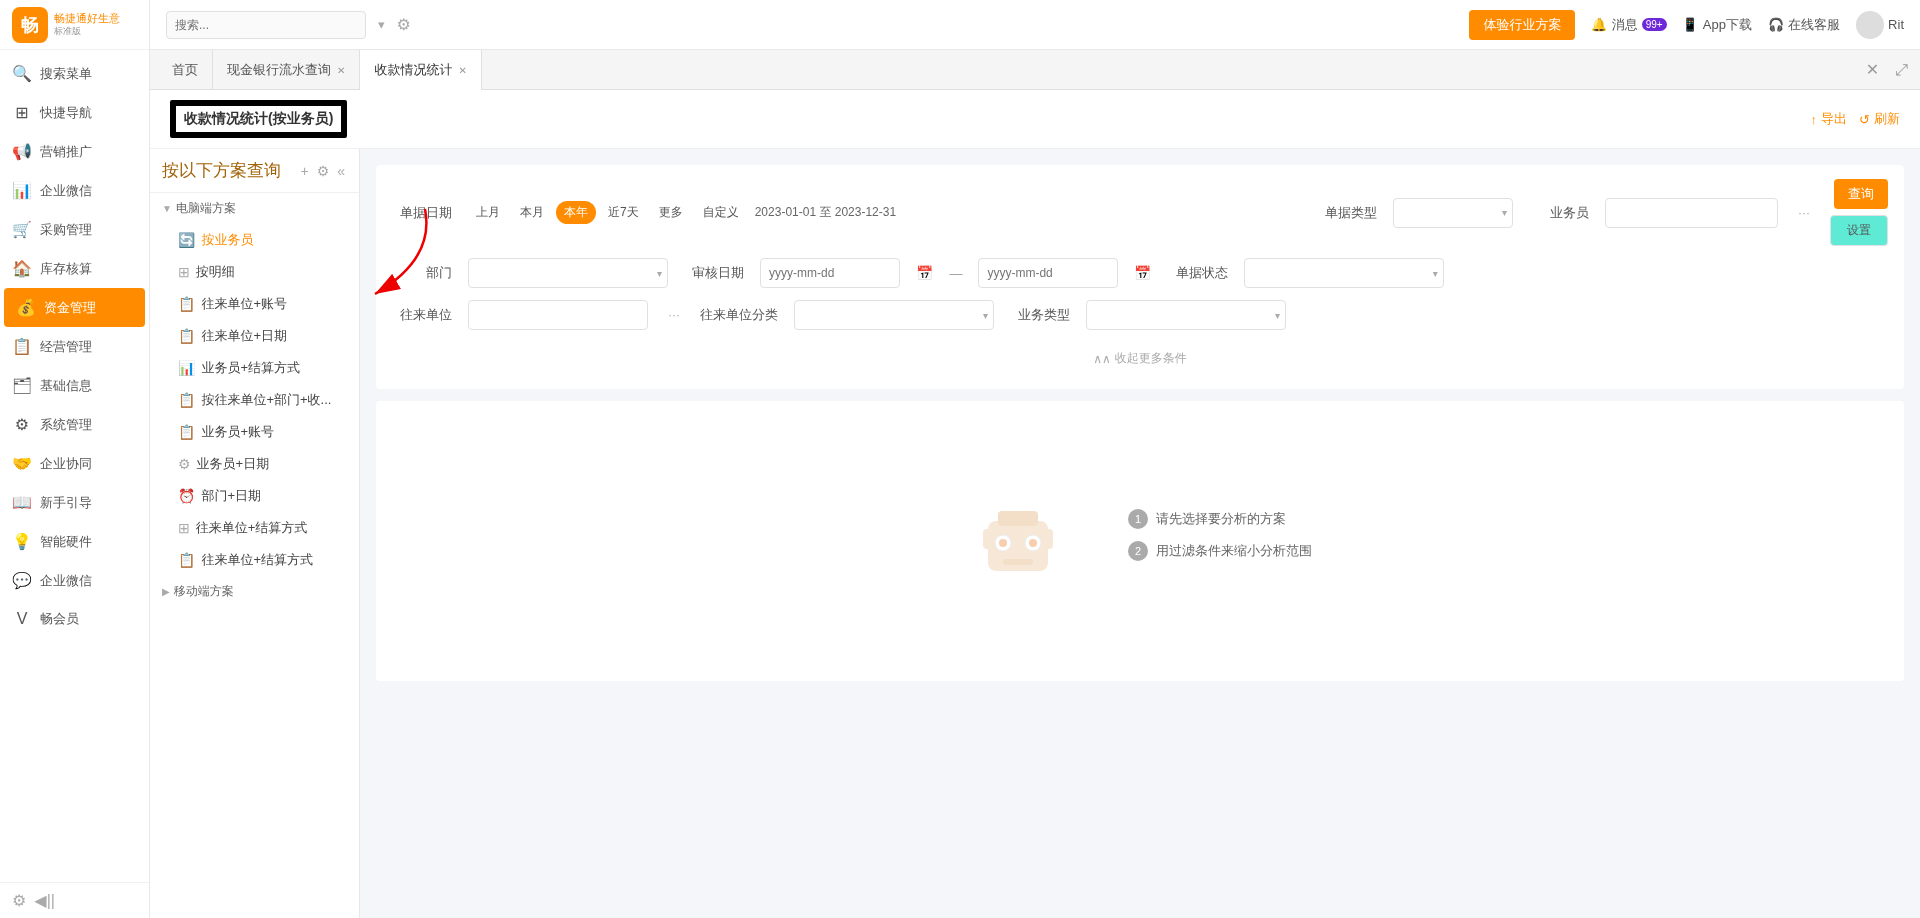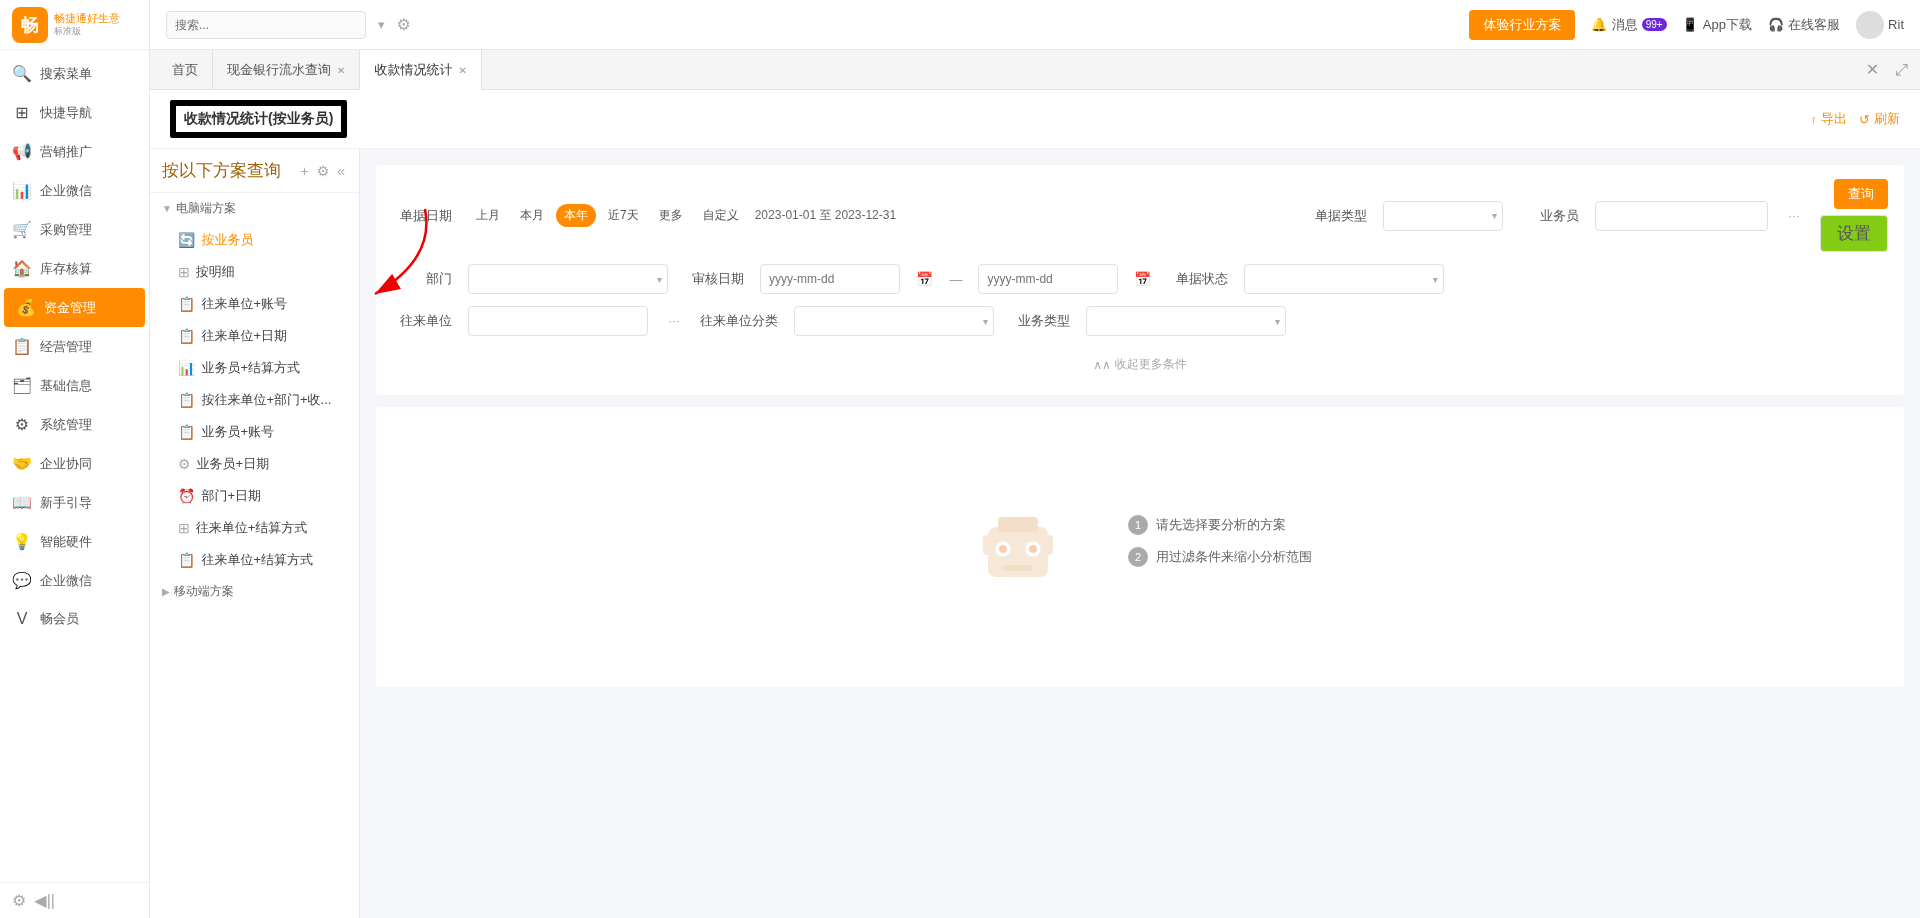--- a/index.html
+++ b/index.html
@@ -81,21 +81,21 @@
     .filter-select { height: 30px; border: 1px solid #e0e0e0; border-radius: 4px; padding: 0 24px 0 8px; font-size: 12px; color: #555; background: #fff; appearance: none; min-width: 120px; cursor: pointer; }
     .filter-select-wrap { position: relative; display: inline-flex; align-items: center; }
     .filter-select-wrap::after { content: '▾'; position: absolute; right: 6px; color: #aaa; font-size: 10px; pointer-events: none; }
     .filter-input { height: 30px; border: 1px solid #e0e0e0; border-radius: 4px; padding: 0 8px; font-size: 12px; color: #ccc; min-width: 200px; }
     .filter-date-input { height: 30px; border: 1px solid #e0e0e0; border-radius: 4px; padding: 0 8px; font-size: 12px; color: #ccc; width: 140px; }
     .date-dash { color: #999; }
     .filter-date-btn { background: none; border: none; cursor: pointer; color: #aaa; font-size: 14px; }
     .filter-more-btn { background: none; border: none; cursor: pointer; color: #aaa; font-size: 12px; padding: 0 4px; }
     .collapse-btn { display: flex; align-items: center; justify-content: center; padding: 8px; color: #aaa; font-size: 12px; cursor: pointer; gap: 4px; }
     .filter-query-btn { background: #ff8c00; color: white; border: none; padding: 6px 14px; border-radius: 4px; cursor: pointer; font-size: 13px; }
-    .filter-set-btn { background: #84cc16; color: #555; border: 1px solid #e0e0e0; padding: 6px 16px; border-radius: 4px; cursor: pointer; font-size: 17px; }
+    .filter-set-btn { background: #5eead4; color: #555; border: 1px solid #e0e0e0; padding: 6px 16px; border-radius: 4px; cursor: pointer; font-size: 12px; }
     .filter-actions-col { display: flex; flex-direction: column; gap: 6px; align-items: flex-end; margin-left: auto; }
     .empty-steps { margin-left: 20px; }
     .empty-step { display: flex; align-items: center; gap: 8px; margin-bottom: 12px; font-size: 13px; color: #666; }
     .step-num { width: 20px; height: 20px; border-radius: 50%; background: #e0e0e0; display: flex; align-items: center; justify-content: center; font-size: 11px; color: #fff; }
     .empty-area { display: flex; align-items: center; justify-content: center; gap: 40px; padding: 60px; }
 
     
     .arrow-svg { position: absolute; top: 130px; left: 260px; pointer-events: none; z-index: 50; }
   </style>
 </head>

